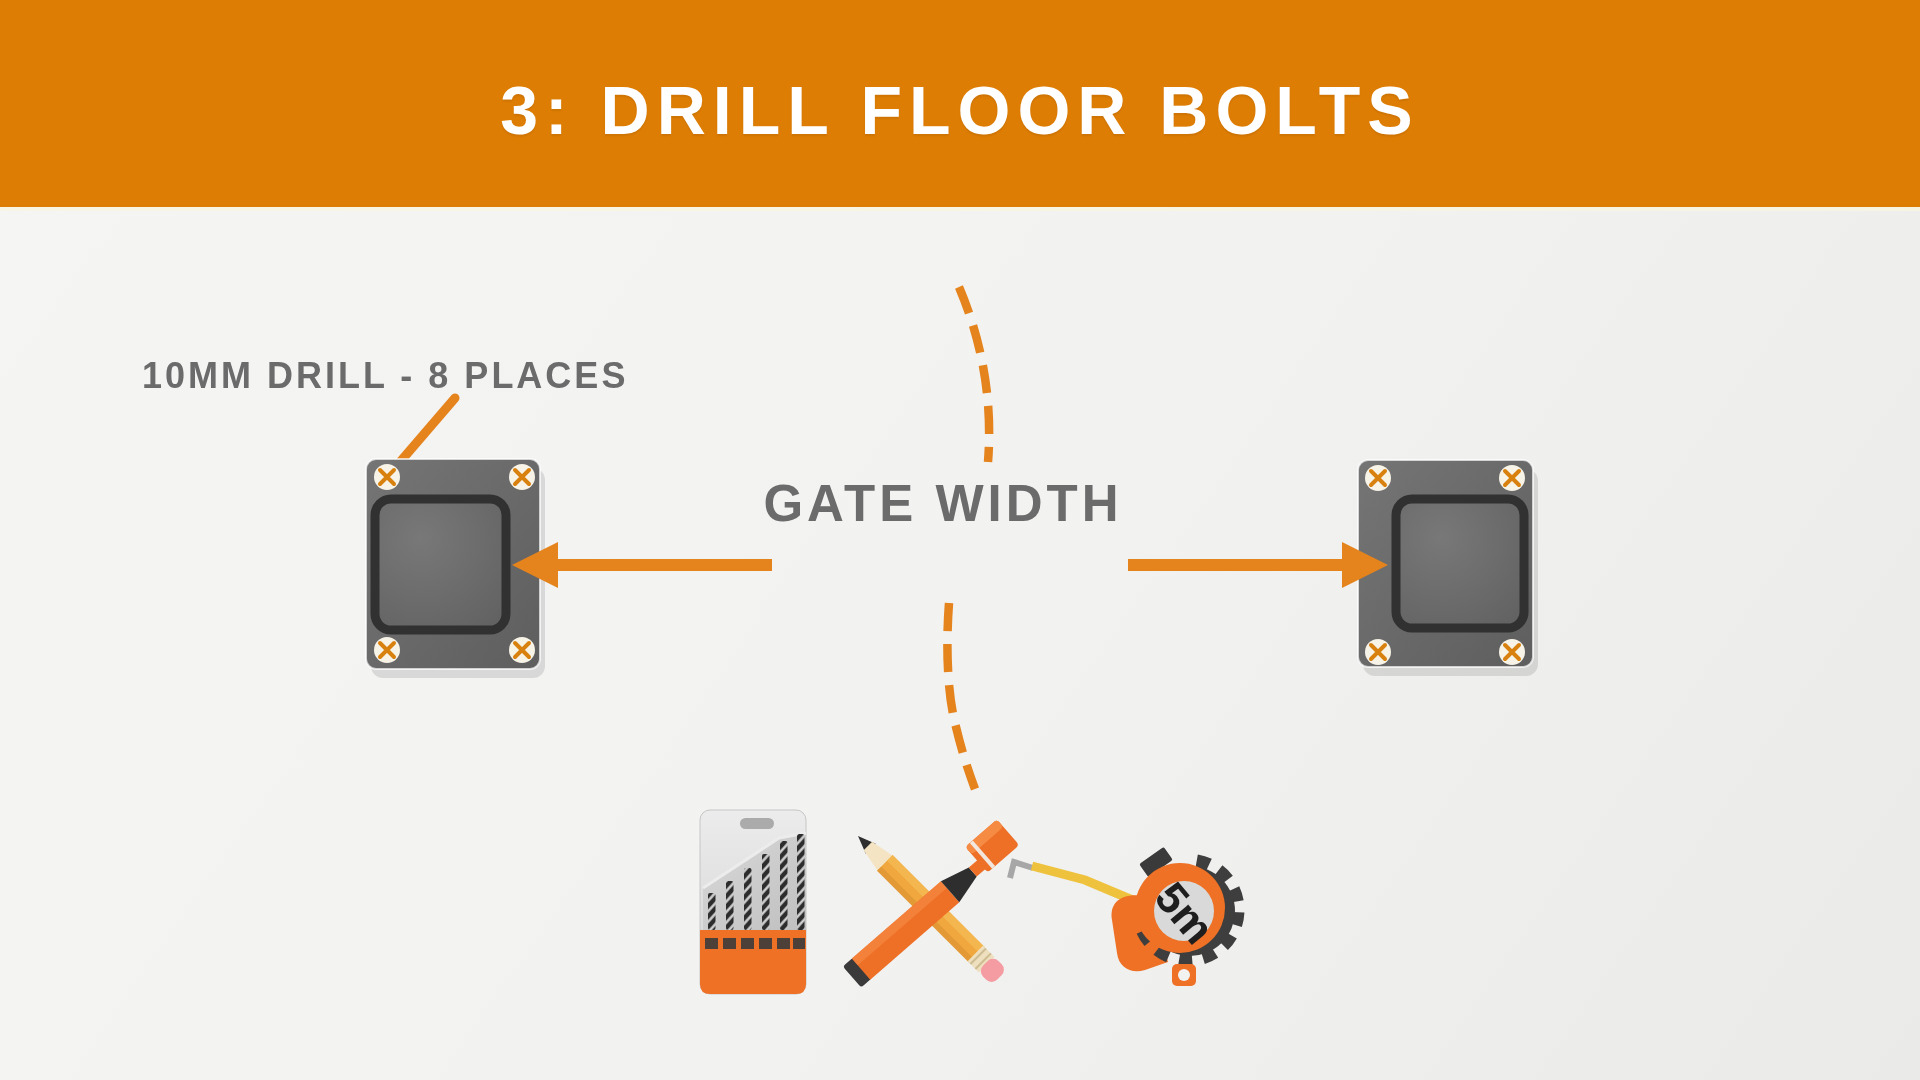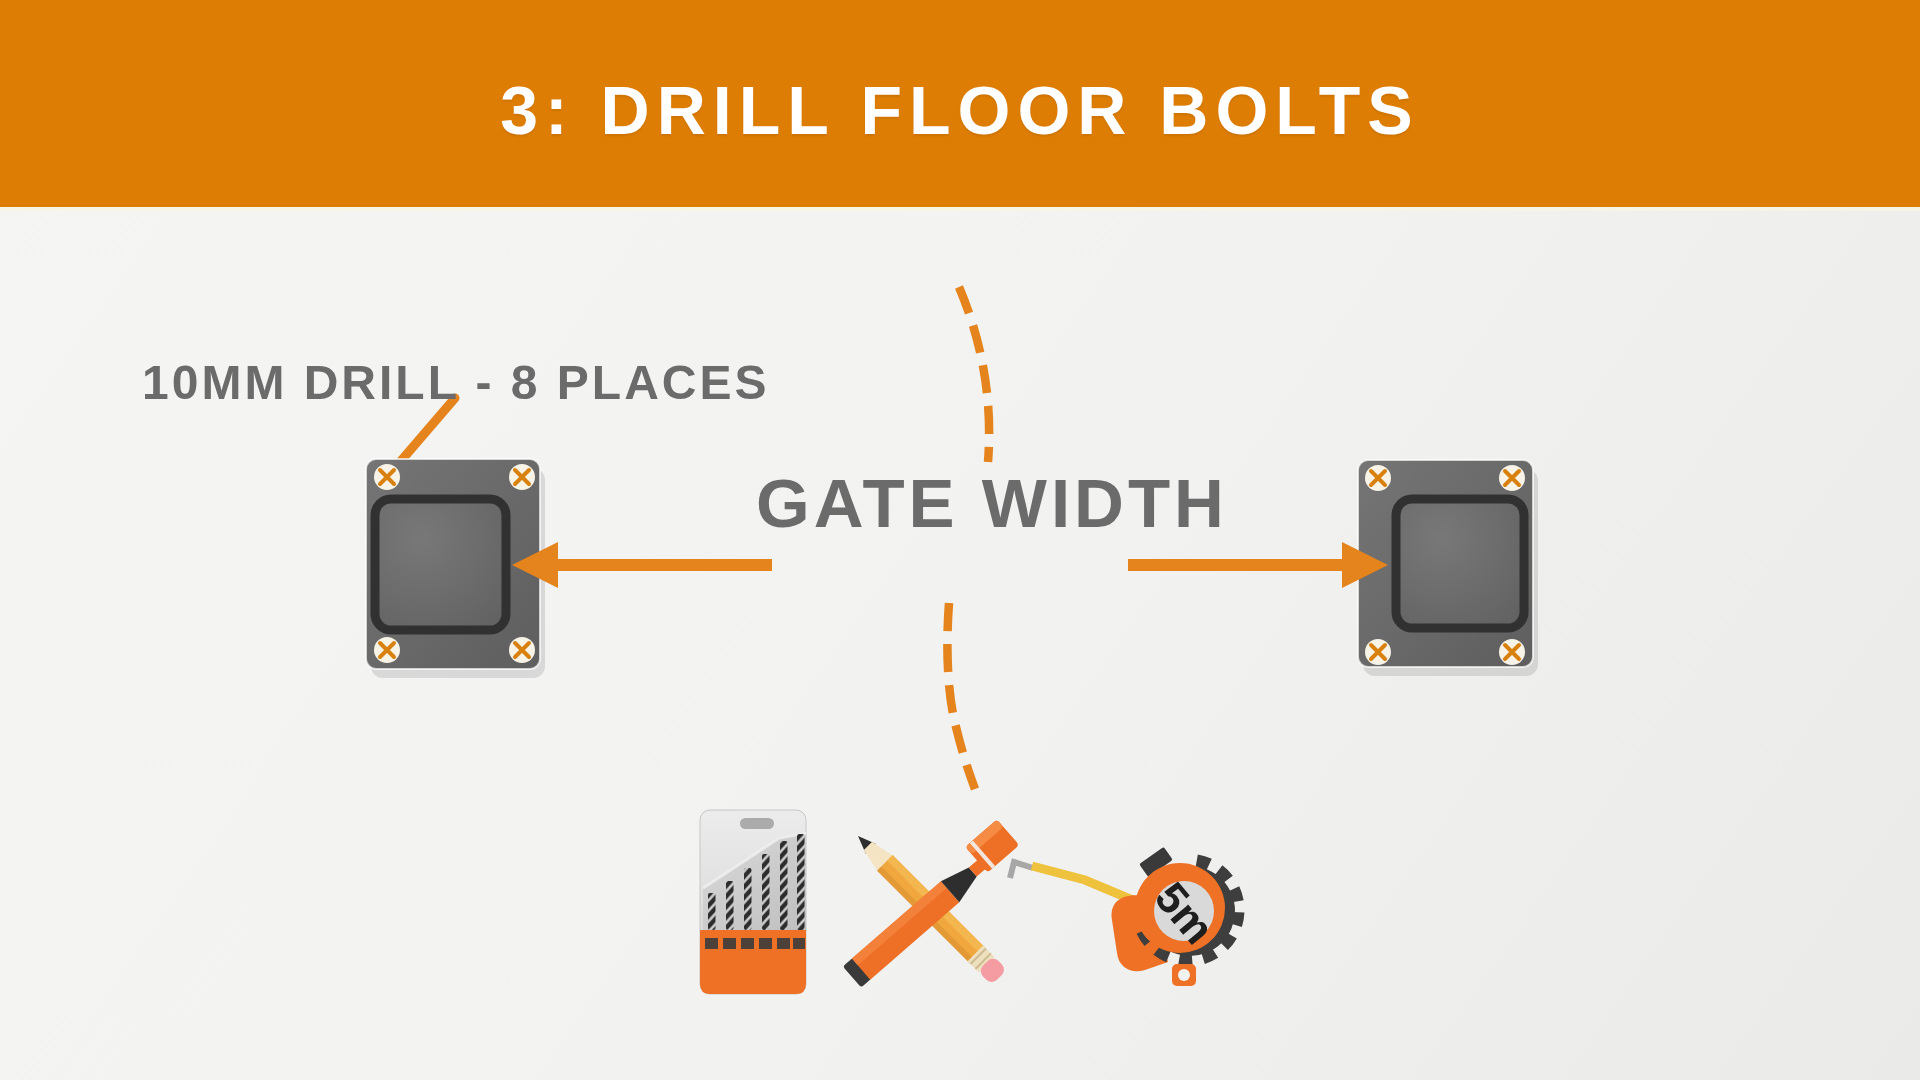--- a/index.html
+++ b/index.html
@@ -23,26 +23,26 @@
     margin:14px;padding-top:12px;
     color:#ffffff;font-size:68px;font-weight:bold;letter-spacing:7px;
     text-shadow:0 2px 2px rgba(0,0,0,0.08);
     white-space:nowrap;
   }
   
   .main{position:absolute;left:0;top:207px;width:1920px;height:873px;}
   .main svg{position:absolute;left:0;top:0;}
   .note{
     position:absolute;left:142px;top:148px;
-    color:#6b6b6b;font-size:48px;font-weight:bold;letter-spacing:3px;
+    color:#6b6b6b;font-size:36px;font-weight:bold;letter-spacing:3px;
     white-space:nowrap;
   }
   .gate-label{
-    position:absolute;left:992px;top:262px;transform:translateX(-50%);
-    color:#6b6b6b;font-size:69px;font-weight:bold;letter-spacing:4px;
+    position:absolute;left:943px;top:262px;transform:translateX(-50%);
+    color:#6b6b6b;font-size:51px;font-weight:bold;letter-spacing:4px;
     line-height:70px;text-align:center;white-space:nowrap;
   }
 </style>
 </head>
 <body>
 
 <div id="stage">
 
   <div class="banner">
     <h1>3: DRILL FLOOR BOLTS</h1>

